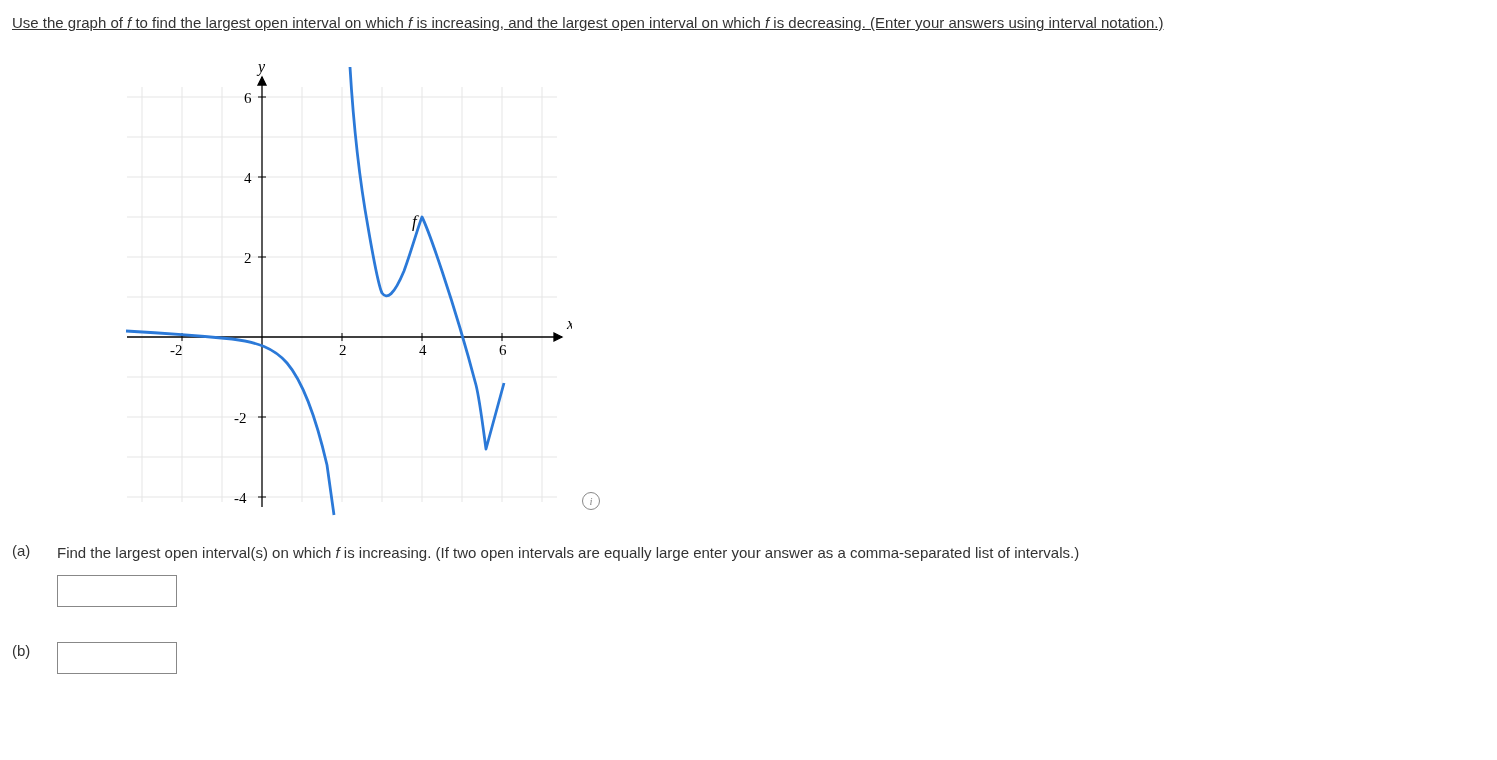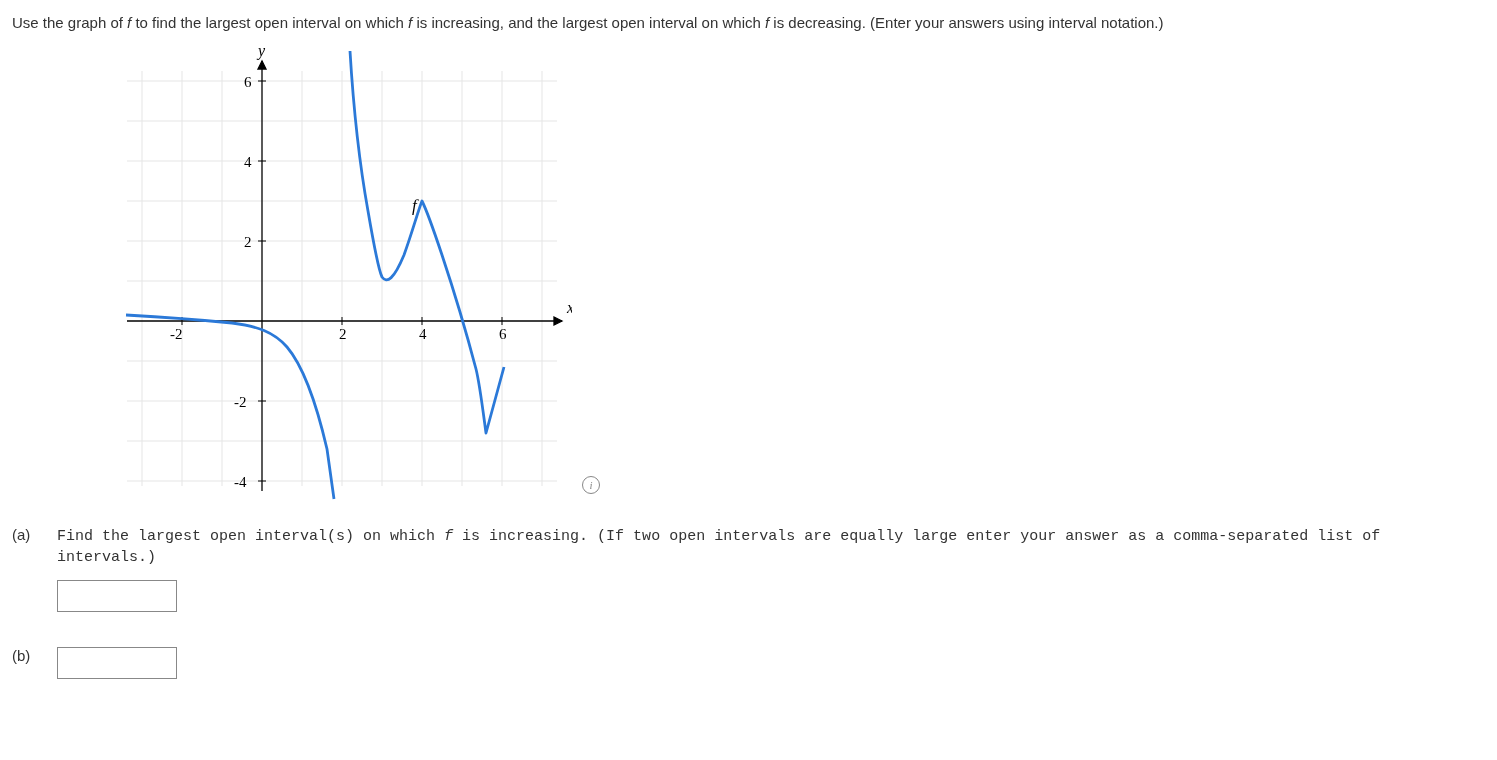--- a/index.html
+++ b/index.html
@@ -4,22 +4,23 @@
   <style>
     * { box-sizing: border-box; margin: 0; padding: 0; }
     body {
       font-family: Arial, Helvetica, sans-serif;
       font-size: 15px;
       color: #333;
       background: #fff;
       padding: 12px;
     }
     .question-text {
-      margin-bottom: 8px;
+      margin-bottom: 24px;
       line-height: 1.4;
+      text-decoration: underline;
     }
     .em { font-style: italic; }
     .graph-container {
       margin-left: 100px;
       margin-bottom: 25px;
       position: relative;
     }
     .graph-svg {
       display: block;
     }
@@ -44,21 +45,20 @@
       margin-bottom: 35px;
       display: flex;
       align-items: flex-start;
     }
     .part-label {
       width: 45px;
       flex-shrink: 0;
     }
     .part-body {
       flex: 1;
-      font-family: Liberation Mono, monospace;
     }
     .part-question {
       margin-bottom: 12px;
       line-height: 1.4;
     }
     .answer-box {
       width: 120px;
       height: 32px;
       border: 1px solid #888;
       background: #fff;

